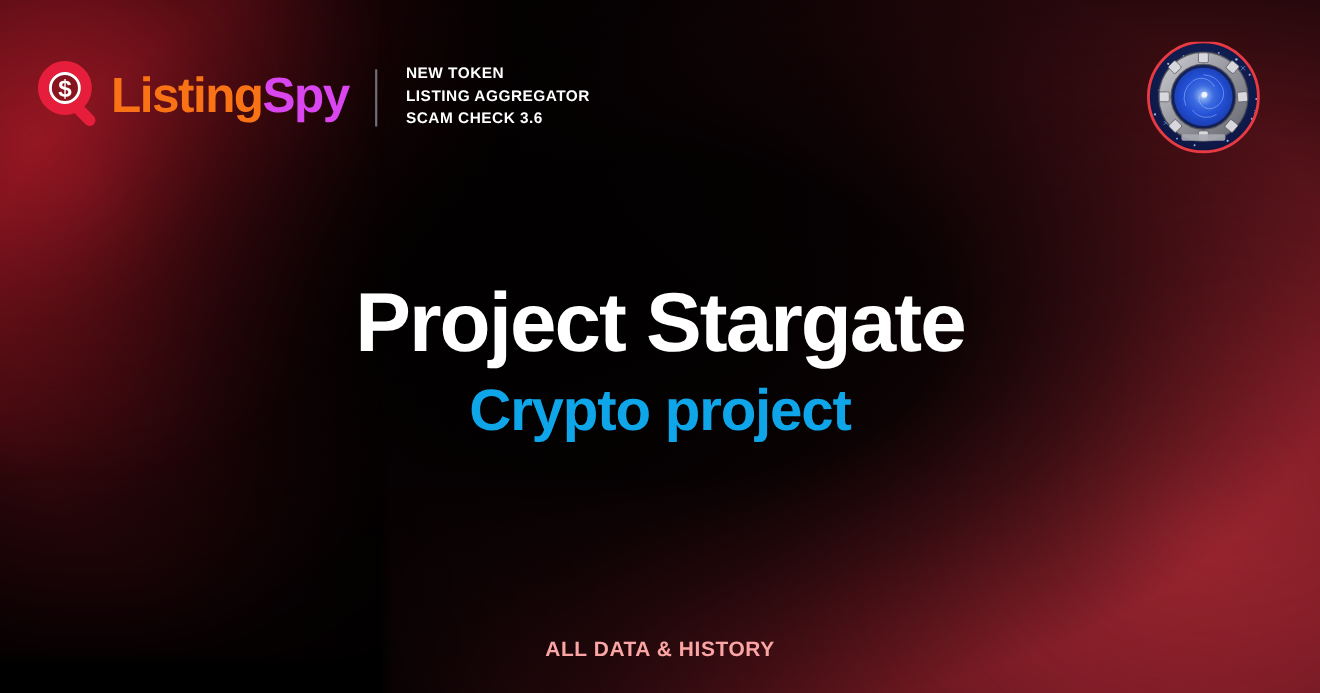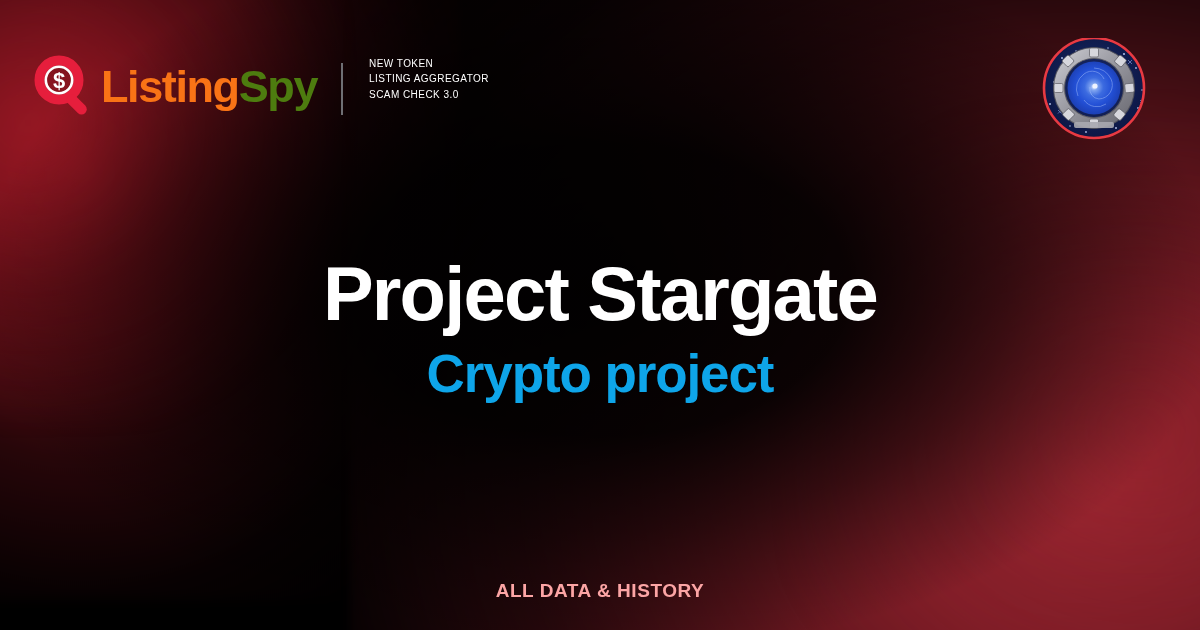--- a/index.html
+++ b/index.html
@@ -125,43 +125,43 @@
 
   .brand-word {
     font-size:45px;
     font-weight:700;
     letter-spacing:-1.4px;
     line-height:1;
     margin-left:5px;
     white-space:nowrap;
   }
   .brand-listing { color:#f97316; }
-  .brand-spy     { color:#4d7c0f; }
+  .brand-spy     { color:#d946ef; }
 
   .brand-divider {
     width:2px;
     height:52px;
     background:#6f6f74;
     margin:0 26px 0 24px;
     flex:0 0 auto;
     align-self:center;
     margin-top:2px;
   }
 
   .tagline {
     display:flex;
     flex-direction:column;
     justify-content:center;
     gap:2px;
     margin-top:2px;
   }
   .tagline span {
     color:#ffffff;
-    font-size:10px;
-    font-weight:400;
+    font-size:14px;
+    font-weight:700;
     letter-spacing:0.45px;
     line-height:1.33;
     white-space:nowrap;
   }
 
   
   .badge {
     position:absolute;
     right:36px;
     top:38px;
@@ -246,21 +246,21 @@
     <span class="brand-word">
       <span class="brand-listing">Listing</span><span class="brand-spy">Spy</span>
     </span>
   </div>
 
   <span class="brand-divider"></span>
 
   <div class="tagline" style="margin-top:57px;">
     <span>NEW TOKEN</span>
     <span>LISTING AGGREGATOR</span>
-    <span>SCAM CHECK 3.0</span>
+    <span>SCAM CHECK 3.6</span>
   </div>
 </header>
 
 <div class="badge">
   <svg viewBox="0 0 140 104" xmlns="http://www.w3.org/2000/svg">
     <defs>
       <radialGradient id="portalGrad" cx="50%" cy="48%" r="55%">
         <stop offset="0%" stop-color="#E4ECFF"></stop>
         <stop offset="12%" stop-color="#7FA4F0"></stop>
         <stop offset="32%" stop-color="#3C6BE0"></stop>

